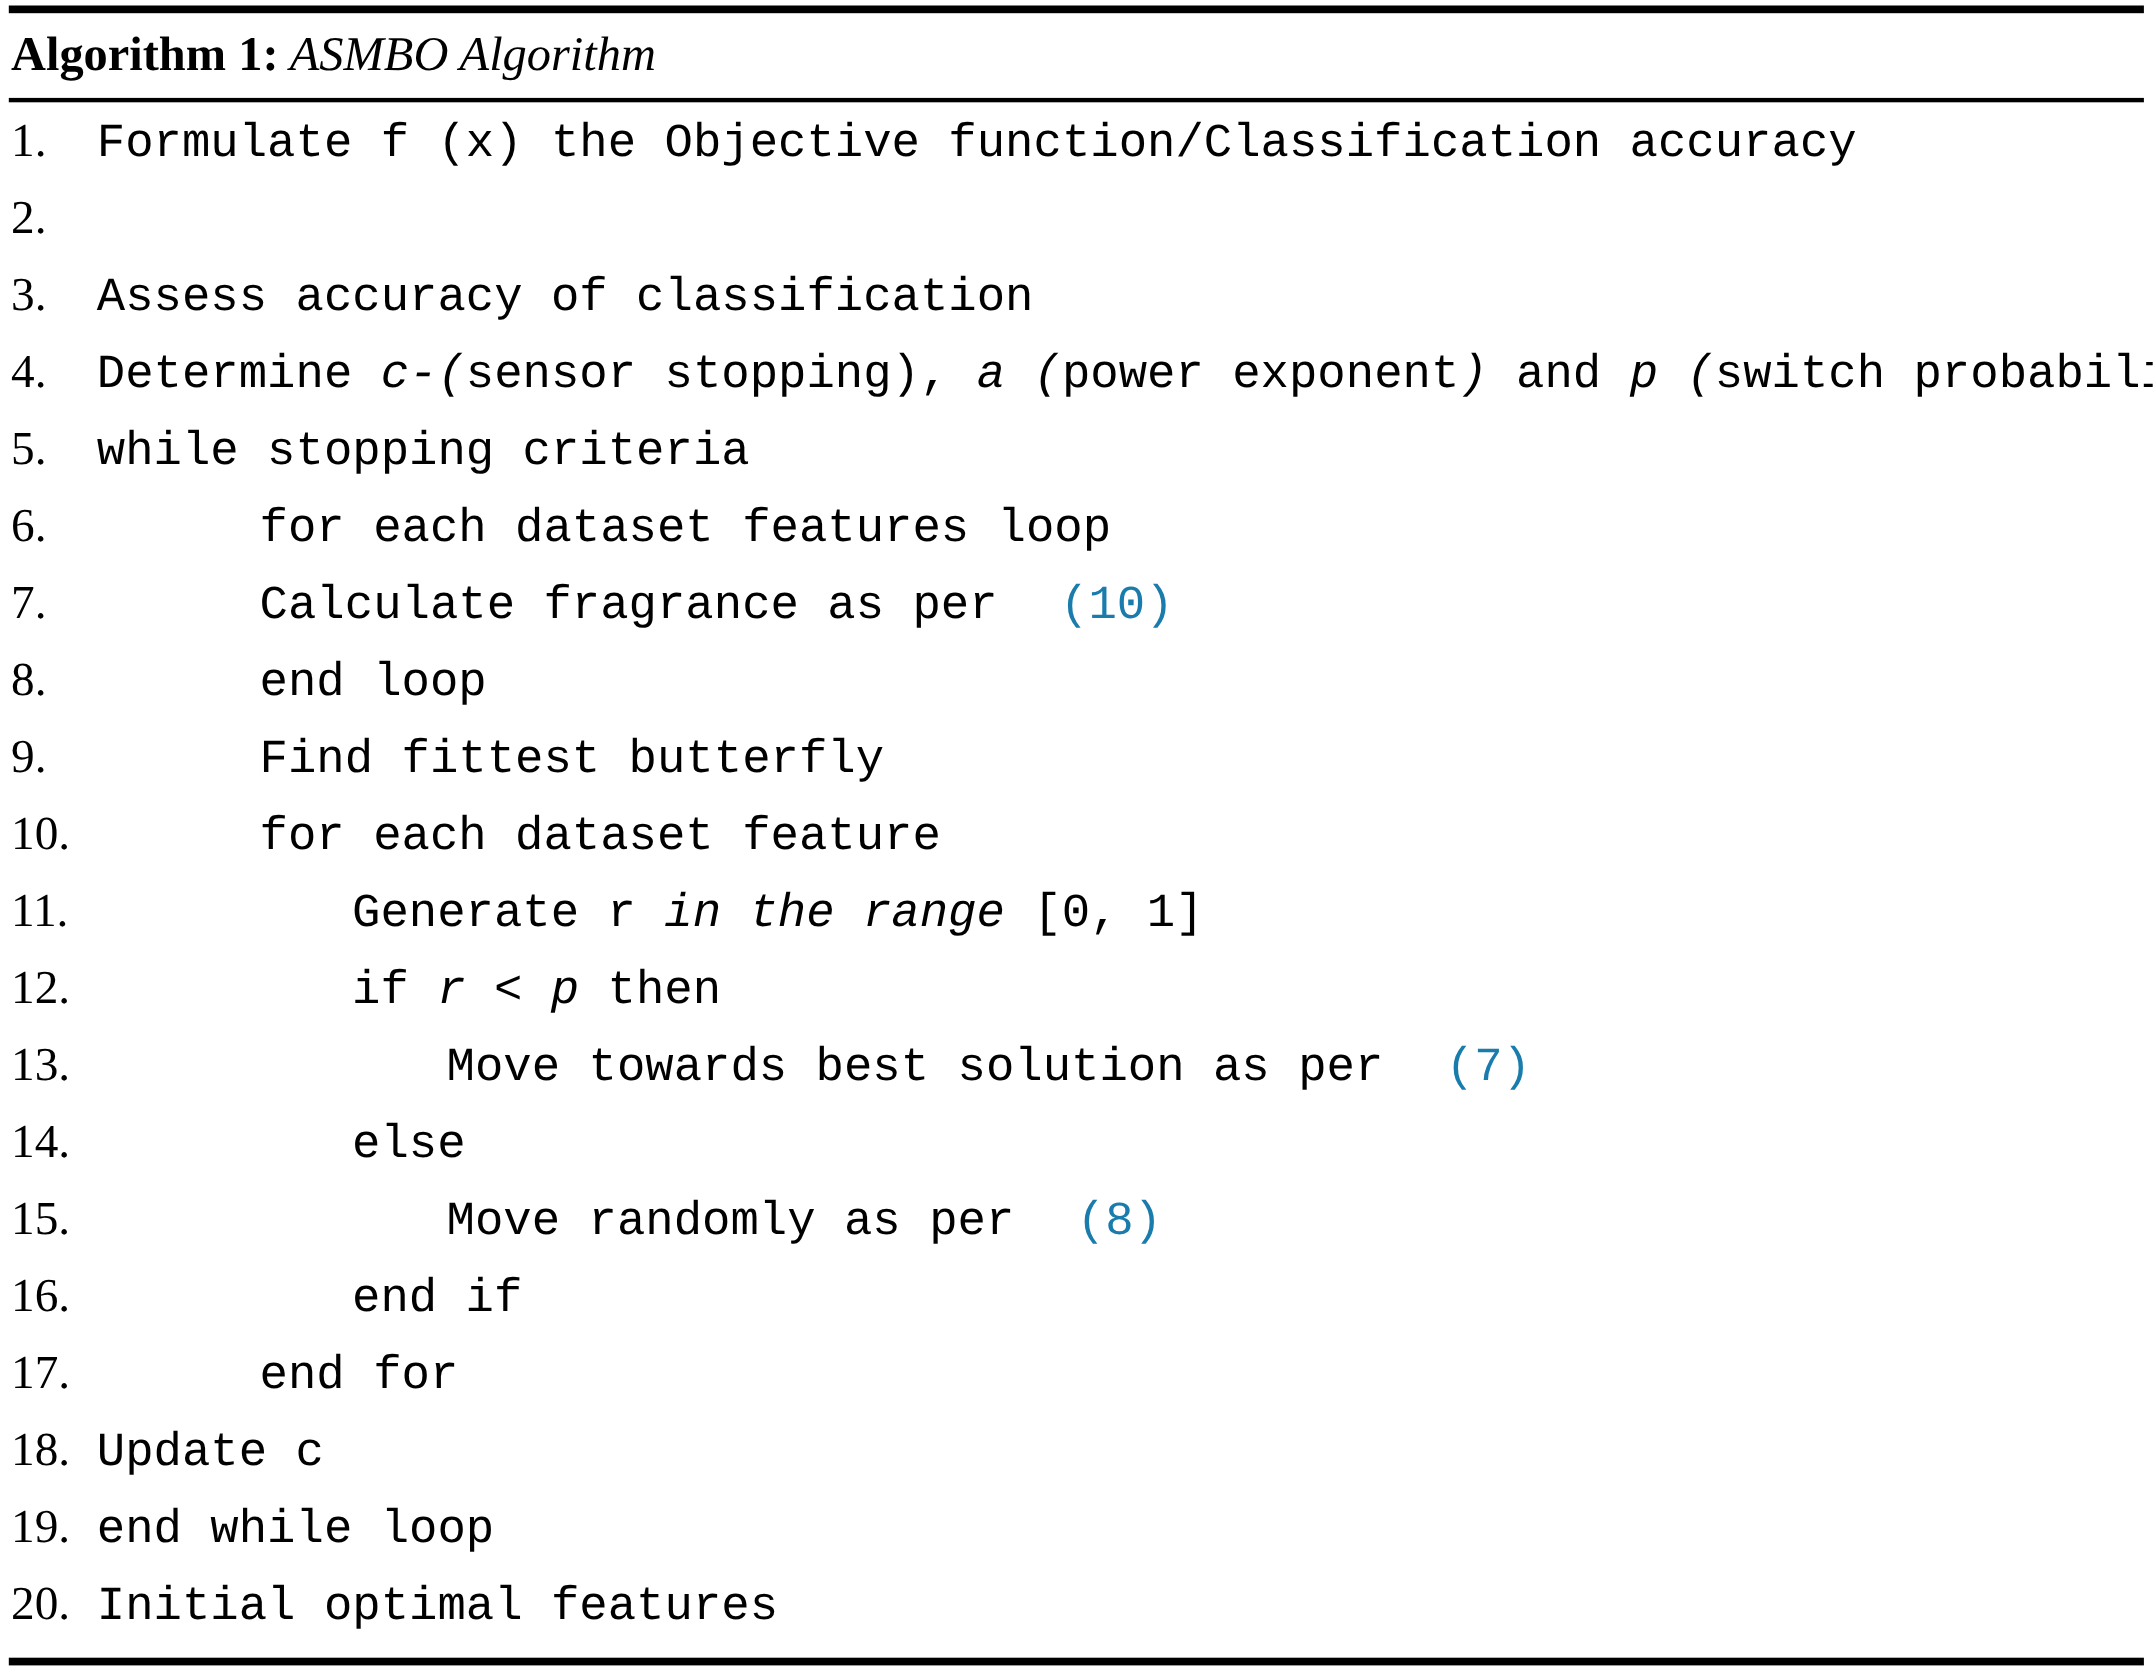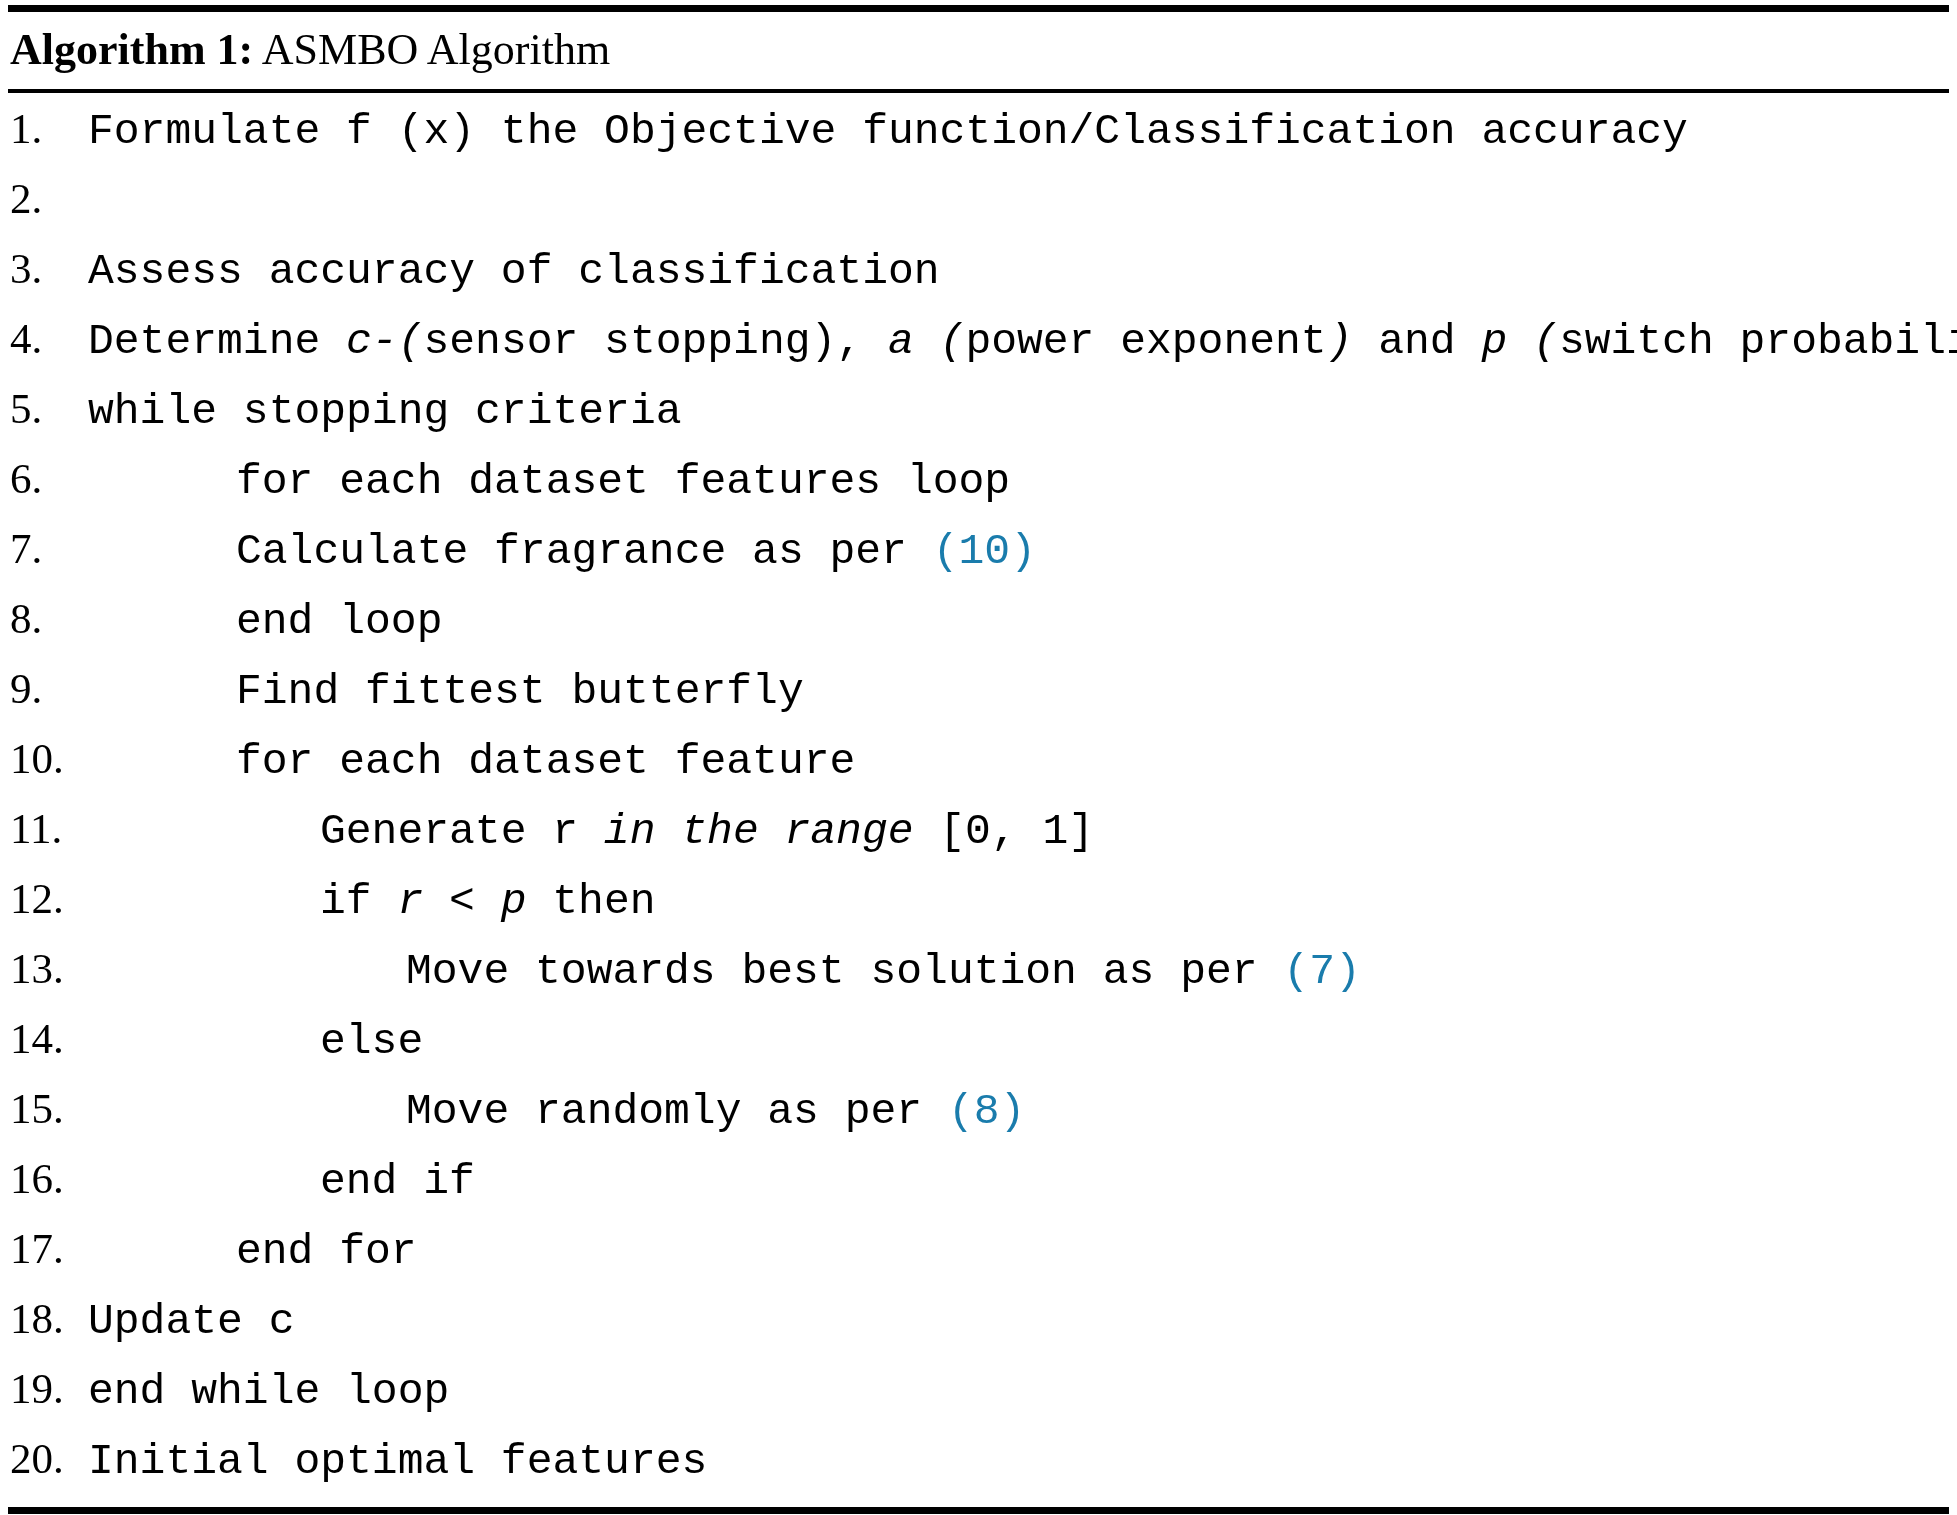--- a/index.html
+++ b/index.html
@@ -42,20 +42,21 @@
     font-size: 44px;
     line-height: 1.38;
     padding: 8px 0 8px 2px;
     white-space: nowrap;
   }
   .algo-header .hd-bold {
     font-weight: bold;
   }
   .algo-header .hd-rest {
     font-weight: normal;
+    font-style: italic;
   }
 
   .algo-body {
     padding-top: 14px;
   }
 
   .step {
     display: flex;
     align-items: baseline;
     font-size: 43px;
@@ -77,21 +78,21 @@
   }
 
   
   .ind-0 .step-text { margin-left: 0px; }
   .ind-1 .step-text { }
   .ind-2 .step-text { margin-left: 148px; }
   .ind-3 .step-text { margin-left: 232px; }
   .ind-4 .step-text { margin-left: 318px; }
 
   i, .it { font-style: italic; }
-  .eqref { color: #1a7cac; }
+  .eqref { color: #1a7cac; margin-left: 31px; }
   sub {
     font-size: 0.62em;
     vertical-align: -0.28em;
     font-style: italic;
   }
 </style>
 </head>
 <body>
 
 <div class="algo-box">

